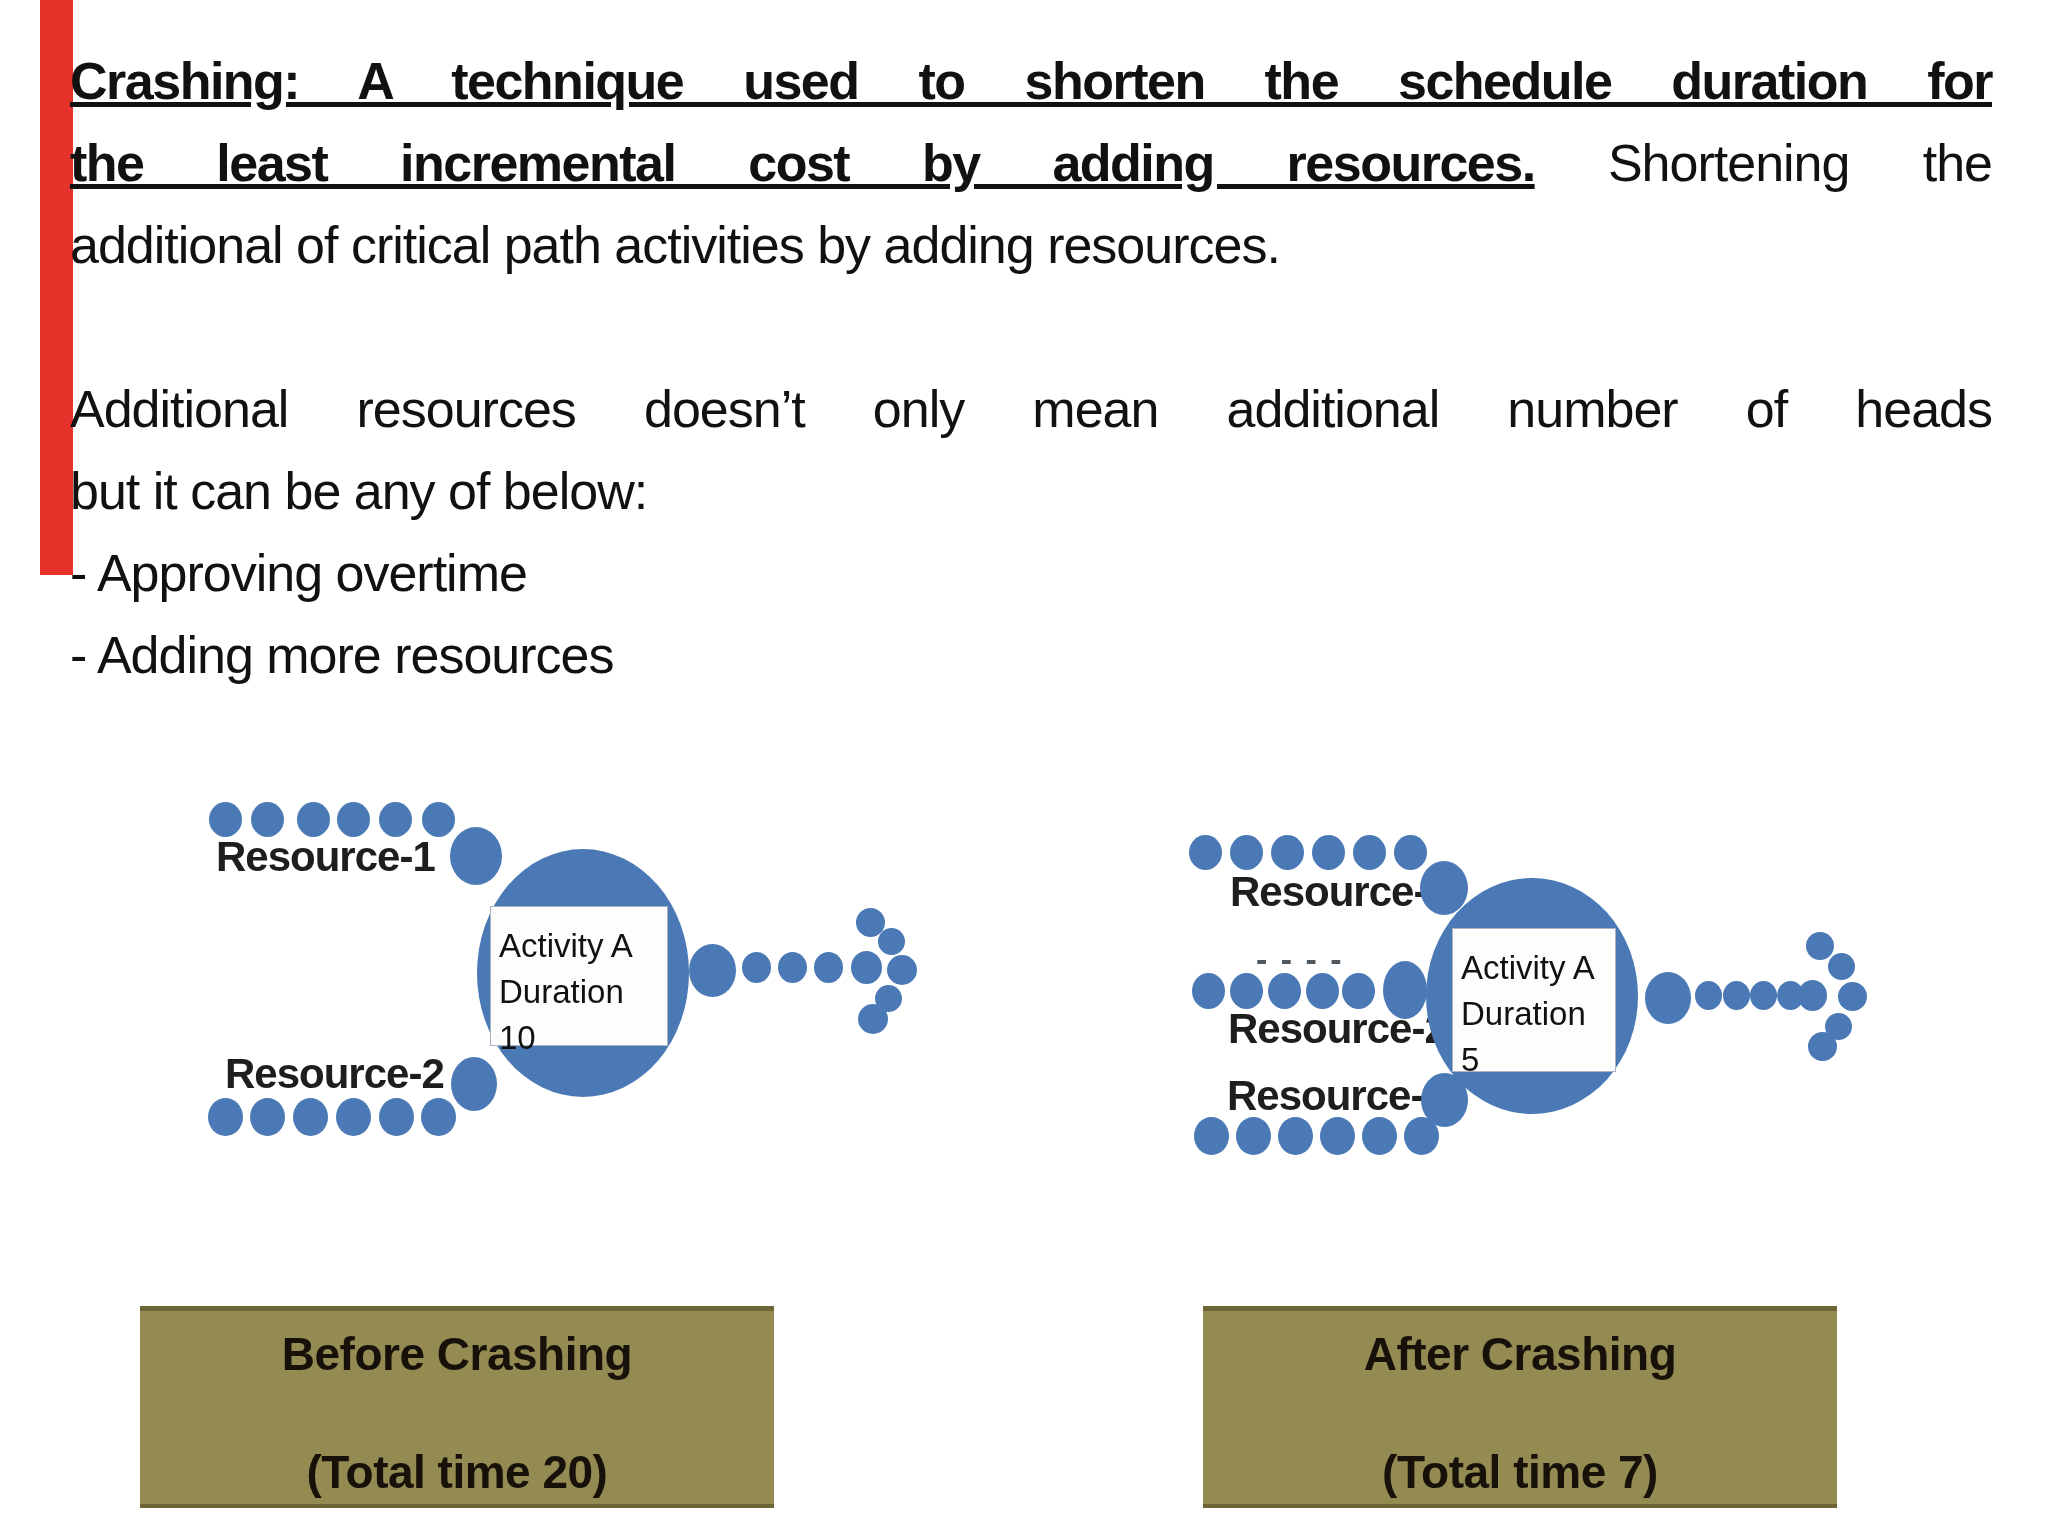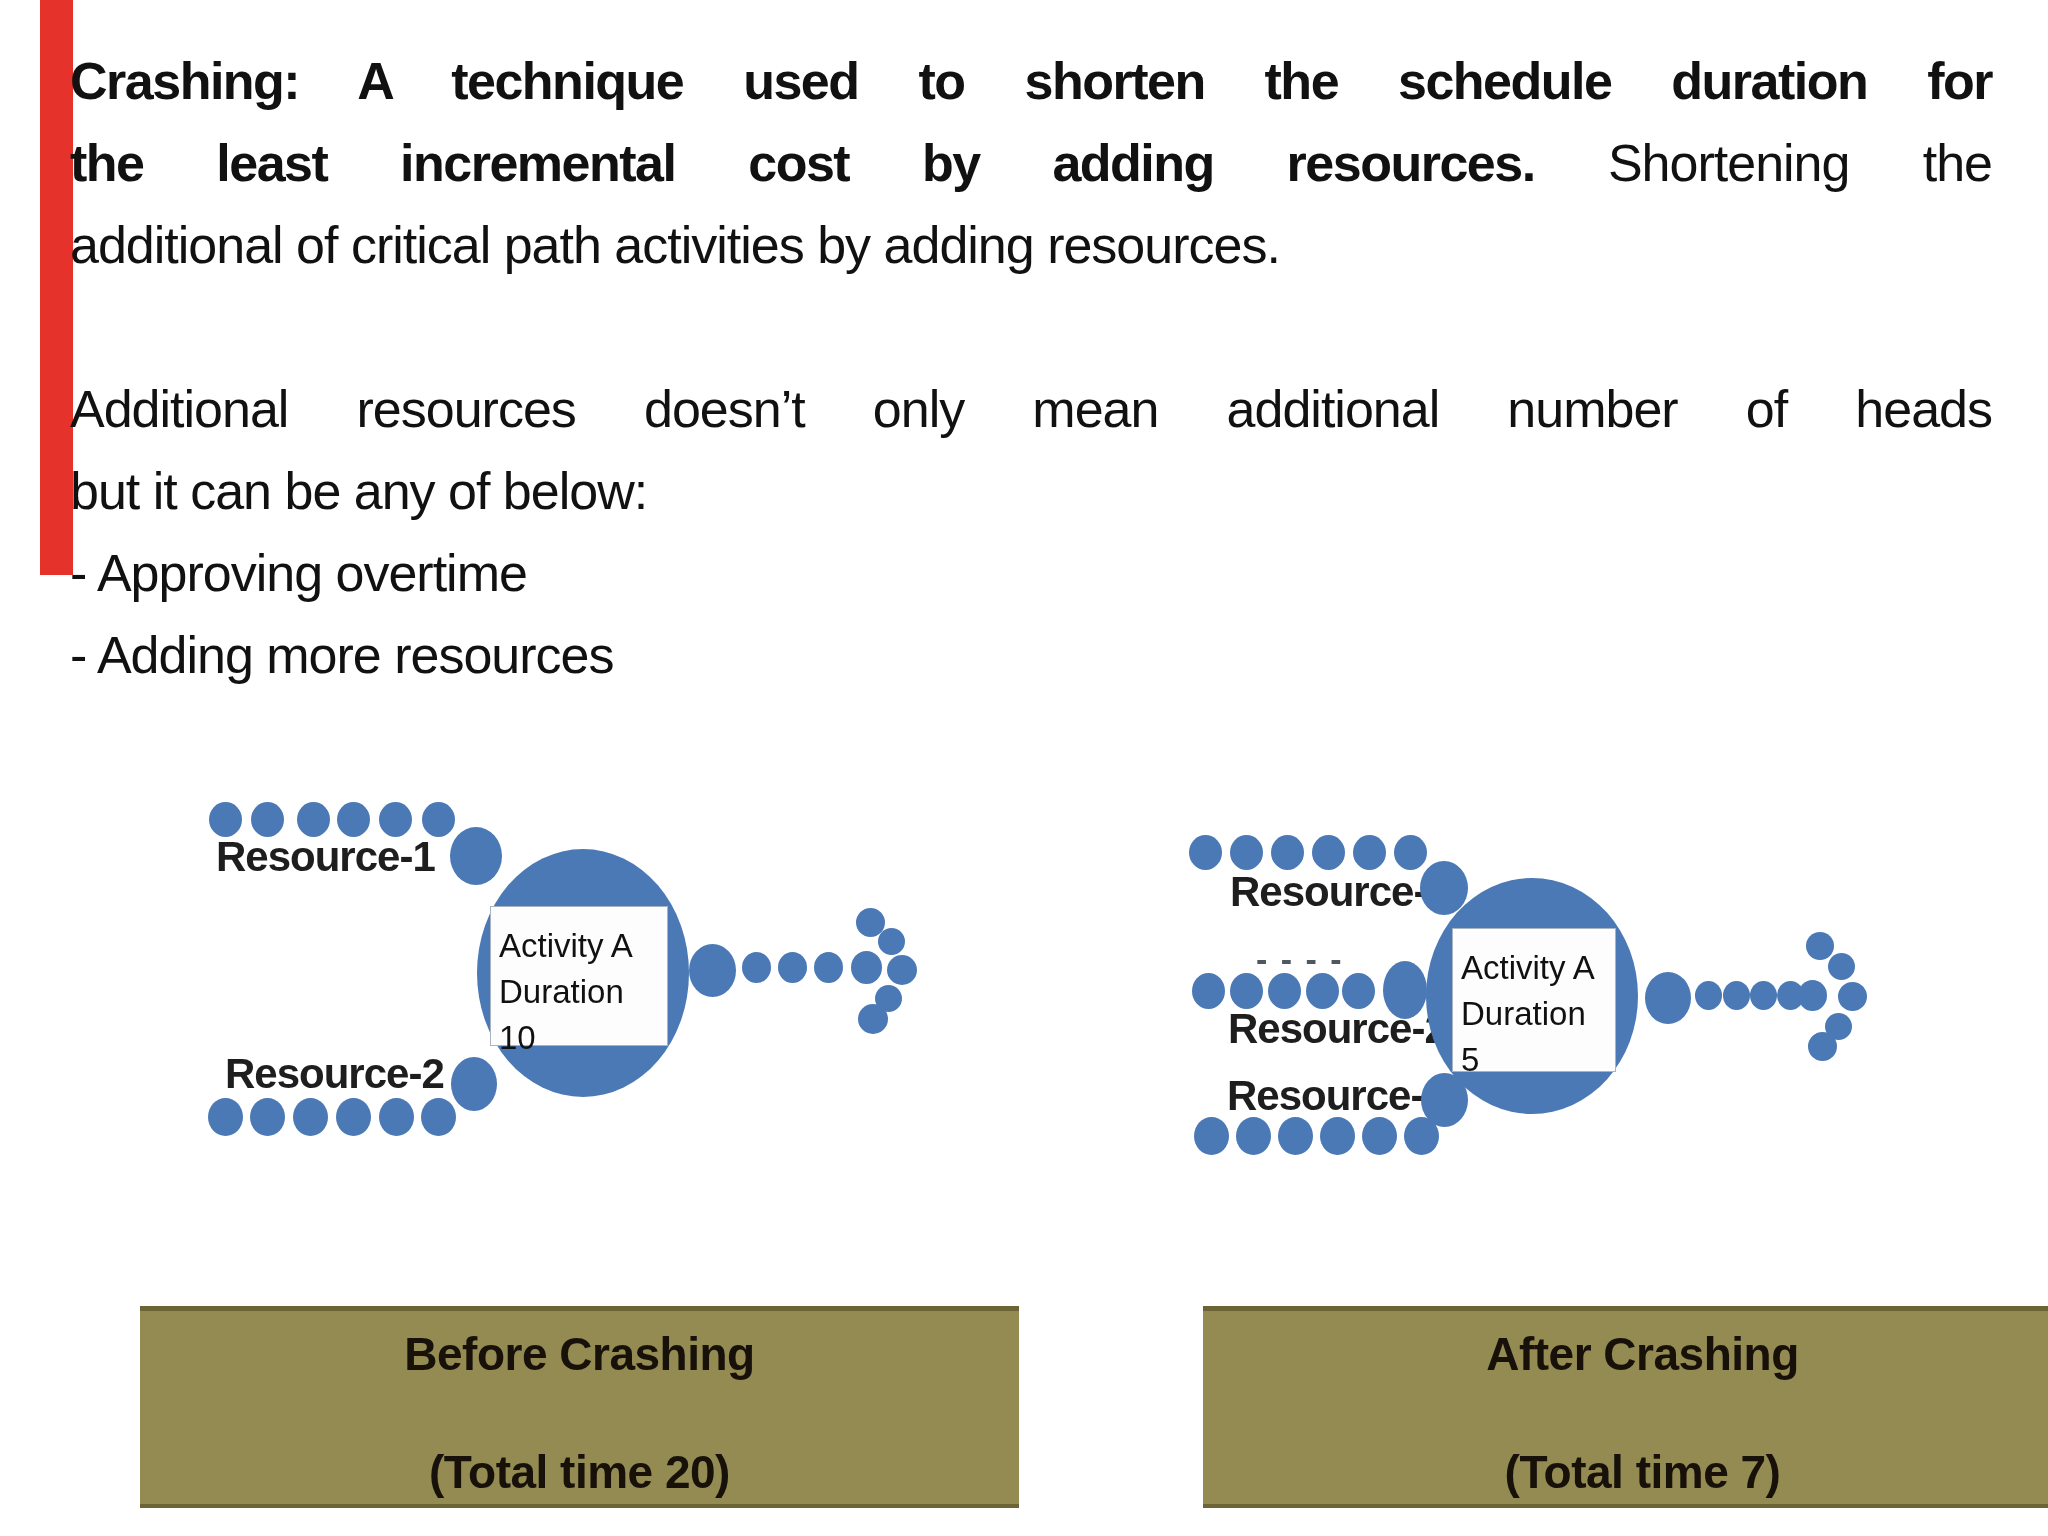--- a/index.html
+++ b/index.html
@@ -5,32 +5,32 @@
   html,body{margin:0;padding:0;background:#fff;}
   .canvas{
     position:relative;width:2048px;height:1536px;background:#fff;overflow:hidden;
     font-family:"Liberation Sans",sans-serif;color:#111;
   }
   .group{position:absolute;inset:0;}
   .redbar{position:absolute;left:40px;top:0;width:33px;height:575px;background:var(--accent,#e5332c);}
   .textblock{position:absolute;left:70px;top:40px;width:1922px;}
   .line{font-size:52px;line-height:82px;letter-spacing:-1px;white-space:normal;}
   .just{text-align:justify;text-align-last:justify;}
-  .b{font-weight:700;letter-spacing:-1.5px;}
+  .b{font-weight:700;letter-spacing:-1.5px;text-decoration:underline;}
   .blank{height:82px;}
   .lbl{position:absolute;font-weight:700;font-size:42px;letter-spacing:-1px;color:#1e1e1e;white-space:nowrap;}
   .ellipse{position:absolute;border-radius:50%;background:var(--blue,#4a79b6);}
   .activity-box{
     position:absolute;background:#fdfdfd;border:1px solid #a8b4c2;
     font-size:33px;line-height:46px;color:#111;padding:16px 4px 0 8px;box-sizing:border-box;
   }
   .dot{position:absolute;border-radius:50%;background:var(--blue,#4a79b6);}
   .dashes{position:absolute;font-size:34px;font-weight:700;color:#50585f;letter-spacing:2px;white-space:nowrap;}
   .caption-box{
-    position:absolute;width:879px;height:202px;background:var(--khaki,#948b53);
+    position:absolute;width:634px;height:202px;background:var(--khaki,#948b53);
     border-top:5px solid #6d6436;border-bottom:4px solid #6d6436;box-sizing:border-box;
   }
   .caption-title,.caption-total{
     position:absolute;left:0;width:100%;text-align:center;font-weight:700;
     font-size:46px;color:#17110a;letter-spacing:-0.5px;
   }
   .caption-title{top:16px;}
   .caption-total{top:134px;}
 </style>
 </head>

